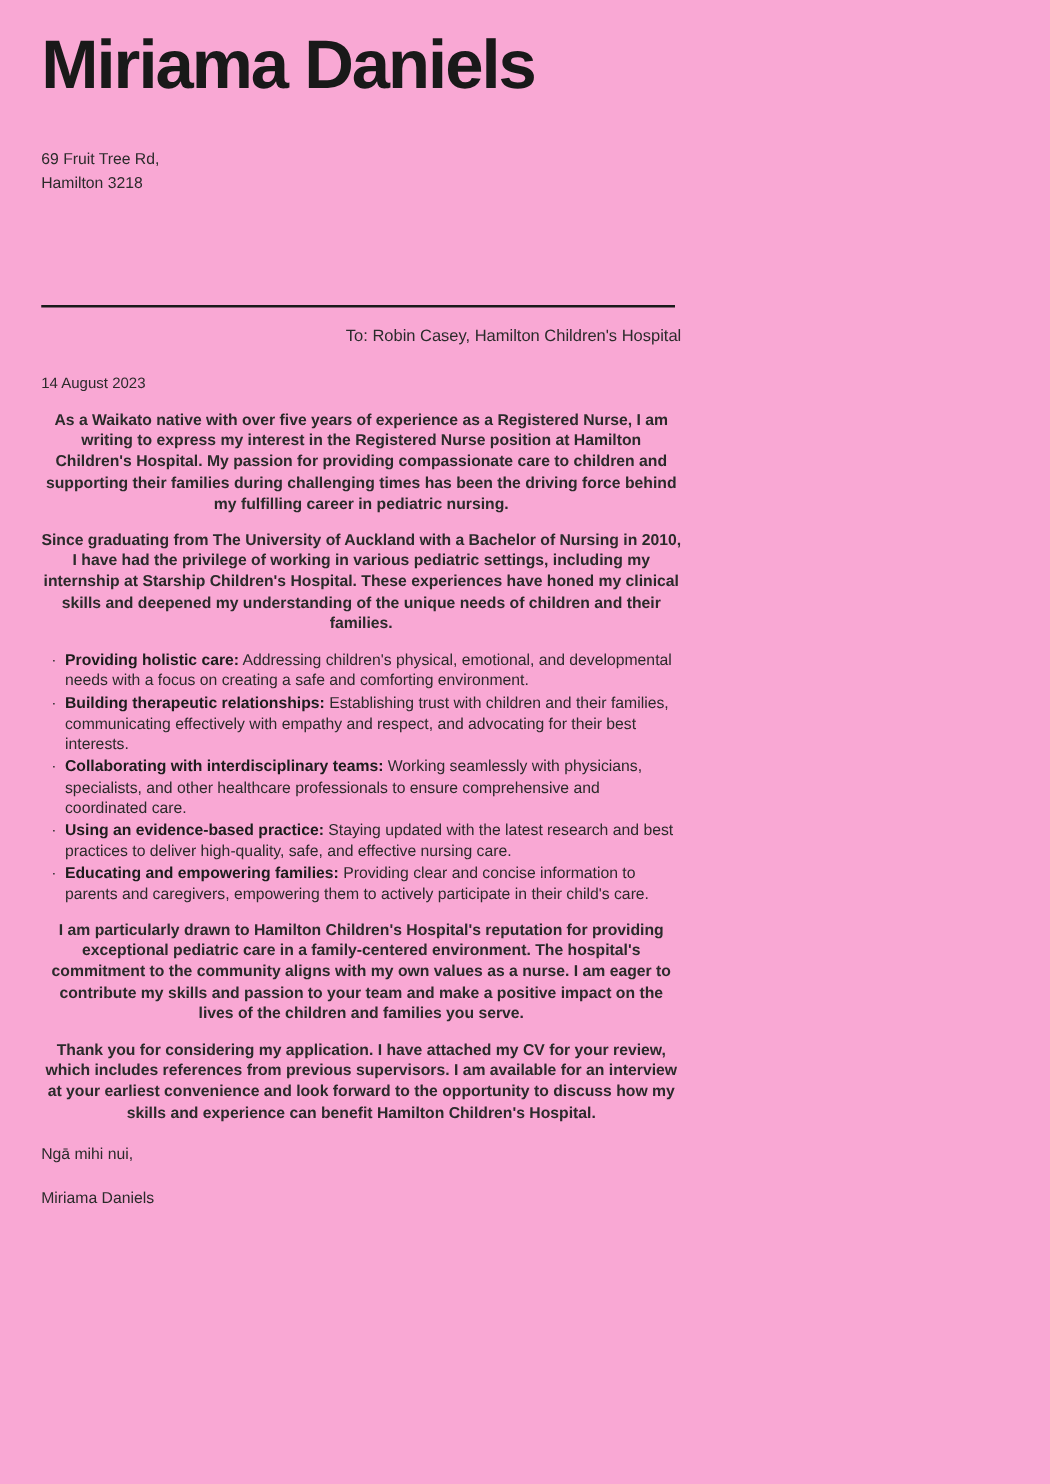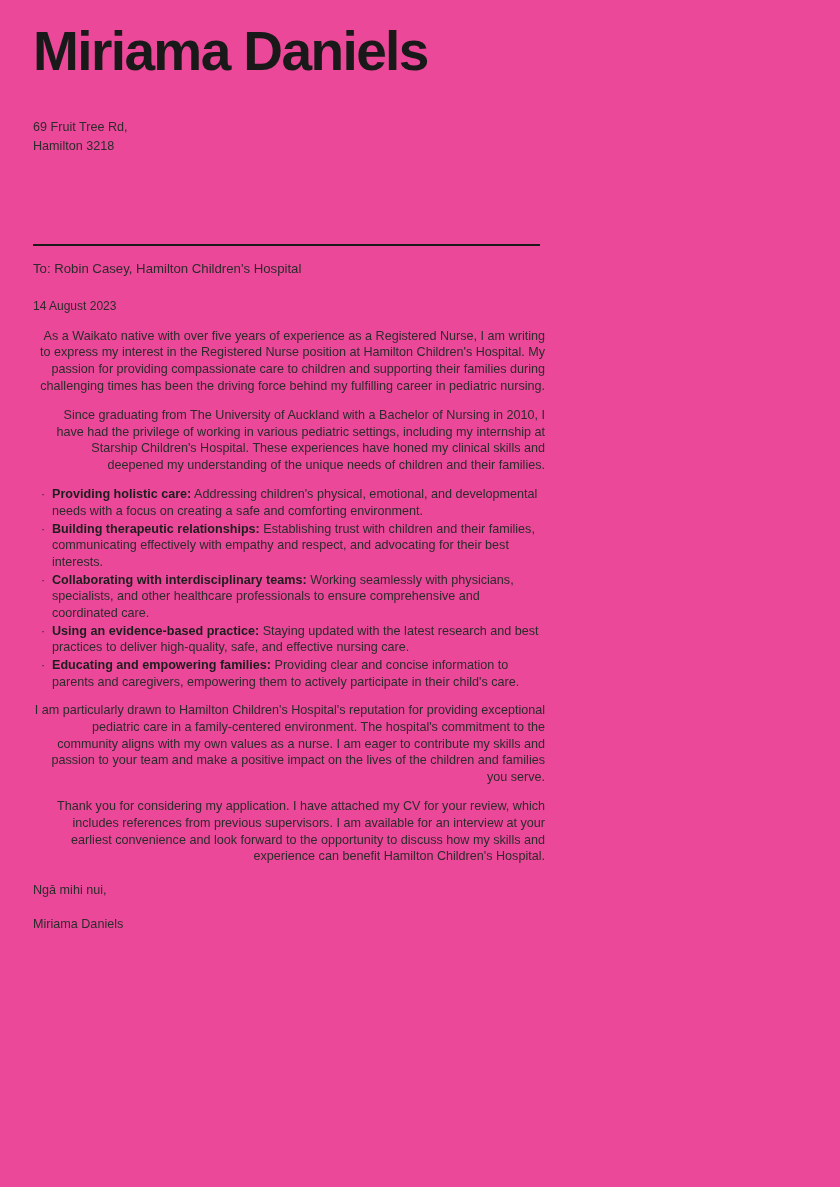--- a/index.html
+++ b/index.html
@@ -8,21 +8,21 @@
     background: #ffffff;
   }
   body {
     font-family: "Liberation Sans", sans-serif;
     -webkit-font-smoothing: antialiased;
   }
   .page {
     position: relative;
     width: 840px;
     height: 1187px;
-    background: #ec4899;
+    background: #f9a8d4;
     box-sizing: border-box;
     overflow: hidden;
     padding-left: 18px;
   }
   .content {
     position: absolute;
     left: 33px;
     top: 0;
     width: 512px;
   }
@@ -65,34 +65,36 @@
     height: 2px;
     background: #1a1a1a;
   }
 
   
   .recipient {
     margin-top: 13px;
     font-size: 13.2px;
     color: #2b2b2b;
     line-height: 1.45;
+    text-align: right;
   }
   .letter-date {
     margin-top: 20px;
     font-size: 12px;
     color: #2b2b2b;
     line-height: 1.45;
   }
 
   .body-para {
     margin-top: 12px;
     font-size: 12.6px;
     color: #2b2b2b;
     line-height: 1.325;
-    text-align: right;
+    text-align: center;
+    font-weight: bold;
   }
 
   .bullet-list {
     list-style: none;
     margin: 11px 0 0 0;
     padding: 0;
   }
   .bullet-item {
     position: relative;
     padding-left: 19px;

